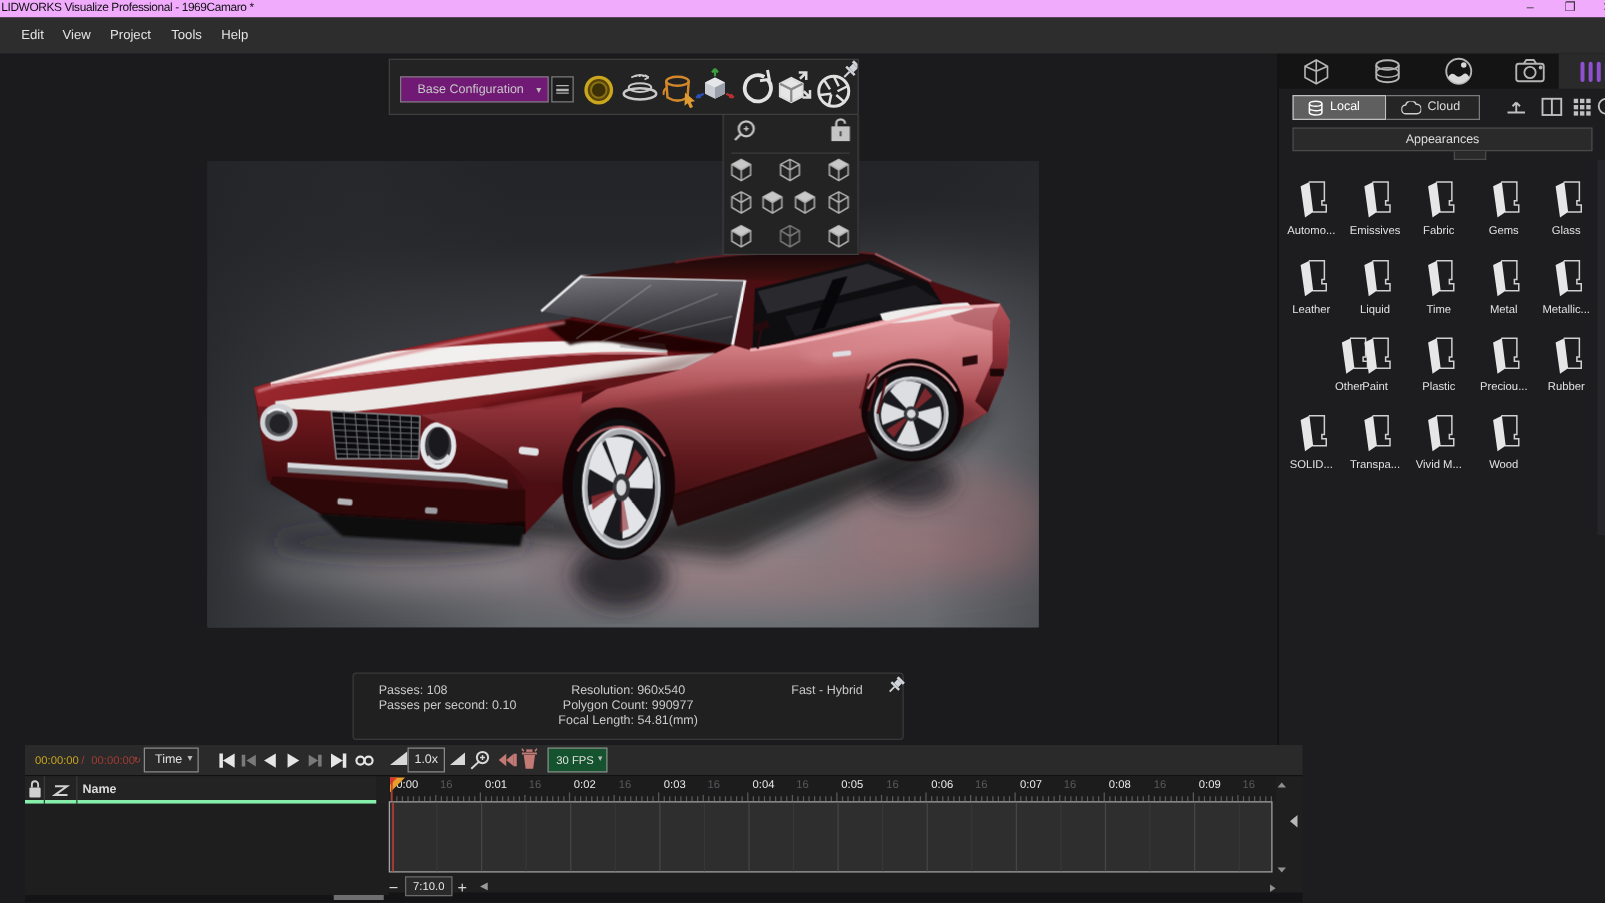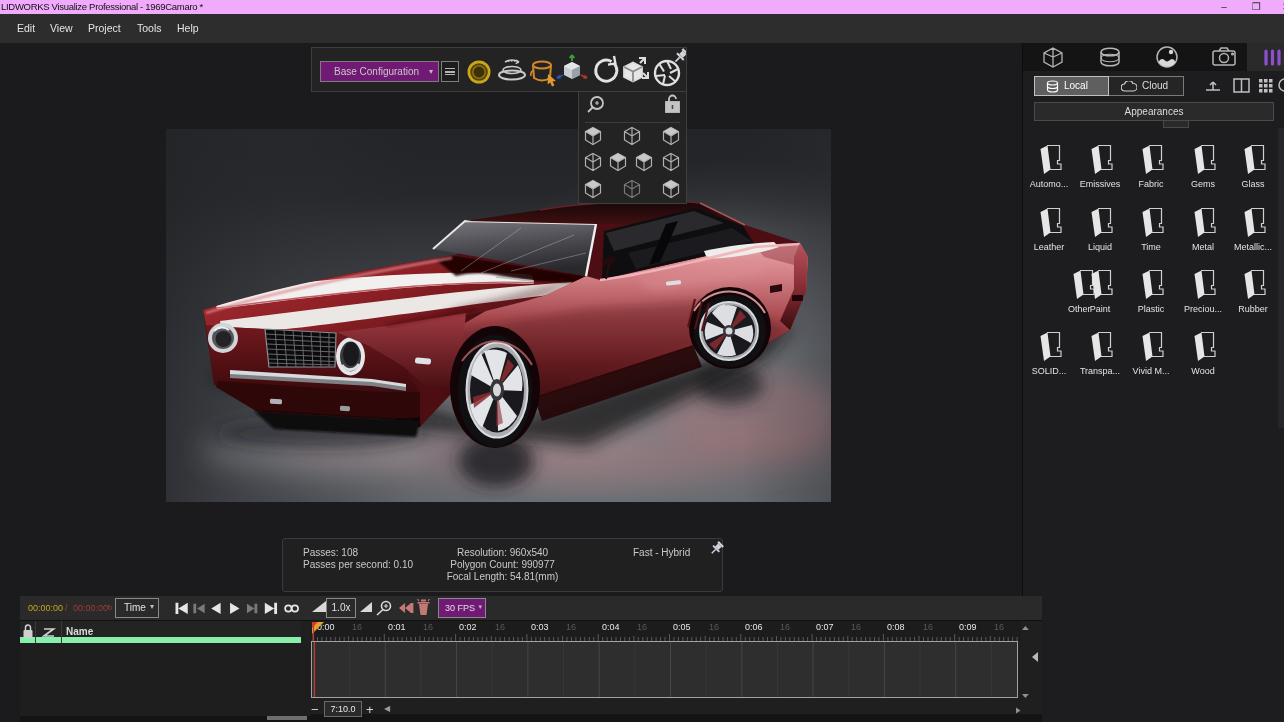--- a/index.html
+++ b/index.html
@@ -69,26 +69,26 @@
   #rscroll { position:absolute; right:0; top:85px; width:6px; height:300px; background:#26262a; }
 
   
   #timeline { left:0; top:596px; width:1022px; height:126px; background:#1f1f1f;margin-left:20px; }
   #tl-topbar { position:absolute; left:0; top:0; width:1022px; height:25px; background:#2a2a2a;
     border-bottom:1px solid #111; }
   #tl-topbar .time1 { position:absolute; left:8px; top:7px; color:#c8a51e; font-size:9px; }
   #tl-topbar .time2 { position:absolute; left:53px; top:7px; color:#a03c34; font-size:9px; }
   #tl-time { position:absolute; left:95px; top:2px; width:44px; height:20px; background:#2a2a2a;
     border:1px solid #8a8a8a; color:#e0e0e0; font-size:10px; }
-  #tl-fps { position:absolute; left:418px; top:2px; width:48px; height:20px; background:#701a75;
+  #tl-fps { position:absolute; left:418px; top:2px; width:48px; height:20px; background:#14532d;
     border:1px solid #8a8a8a; color:#e0e0e0; font-size:10px; }
   #tl-speed { position:absolute; left:306px; top:2px; width:30px; height:20px; background:#2a2a2a;
     border:1px solid #8a8a8a; color:#e0e0e0; font-size:10px; text-align:center; line-height:18px; }
   #namerow { position:absolute; left:0; top:25px; width:281px; height:22px; background:#232323;
-    border-bottom:6px solid #86efac; }
+    border-bottom:3px solid #86efac; }
   #namerow .cell { position:absolute; top:0; height:22px; border-right:1px solid #3a3a3a; }
   #namerow .nm { position:absolute; left:46px; top:5px; color:#dcdcdc; font-size:10px; font-weight:bold; }
   #tl-left-empty { position:absolute; left:0; top:47px; width:291px; height:73px; background:#1e1e1e; }
 
   #ruler { position:absolute; left:291px; top:25px; width:710px; height:20px; background:#1c1c1c; }
   #grid { position:absolute; left:291px; top:45px; width:707px; height:57px; background:#2e2e2e;
     border:1px solid #a2a2a2; }
   #tl-bottom { position:absolute; left:291px; top:103px; width:731px; height:23px; }
   #zoombox { position:absolute; left:13px; top:2px; width:38px; height:16px; background:#2a2a2a;
     border:1px solid #6a6a6a; color:#e8e8e8; font-size:9px; text-align:center; line-height:14px; }

